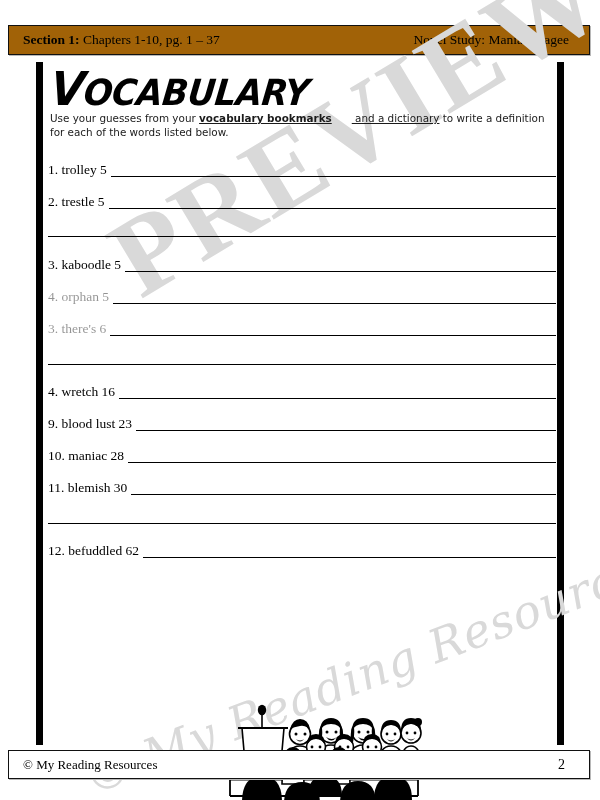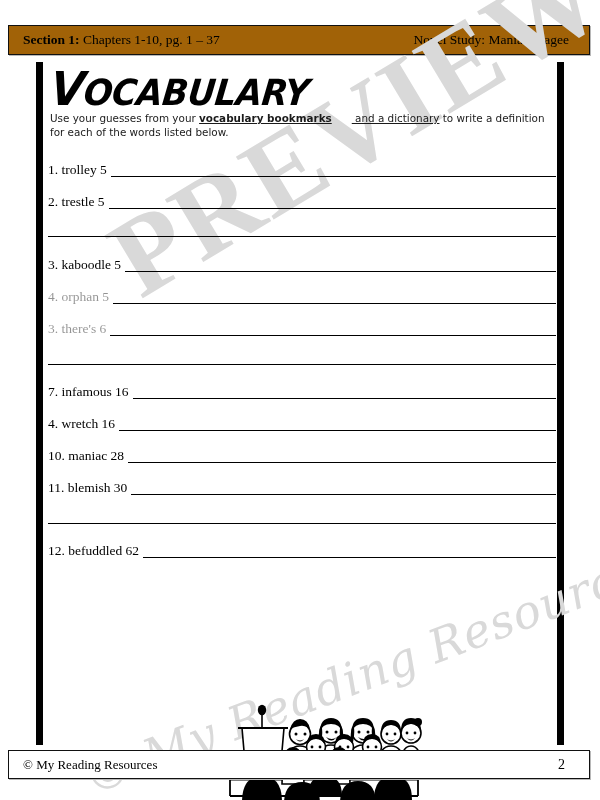--- a/index.html
+++ b/index.html
@@ -255,25 +255,25 @@
           <span class="voc-line"></span>
         </div>
         <div class="voc-row">
           <span class="voc-label faded">3. there's 6</span>
           <span class="voc-line"></span>
         </div>
         <div class="voc-cont">
           <span class="voc-line"></span>
         </div>
         <div class="voc-row">
-          <span class="voc-label">7. infamous 16</span>
-          <span class="voc-line"></span>
-        </div>
-        <div class="voc-row">
           <span class="voc-label">4. wretch 16</span>
+          <span class="voc-line"></span>
+        </div>
+        <div class="voc-row">
+          <span class="voc-label">9. blood lust 23</span>
           <span class="voc-line"></span>
         </div>
         <div class="voc-row">
           <span class="voc-label">10. maniac 28</span>
           <span class="voc-line"></span>
         </div>
         <div class="voc-row">
           <span class="voc-label">11. blemish 30</span>
           <span class="voc-line"></span>
         </div>

